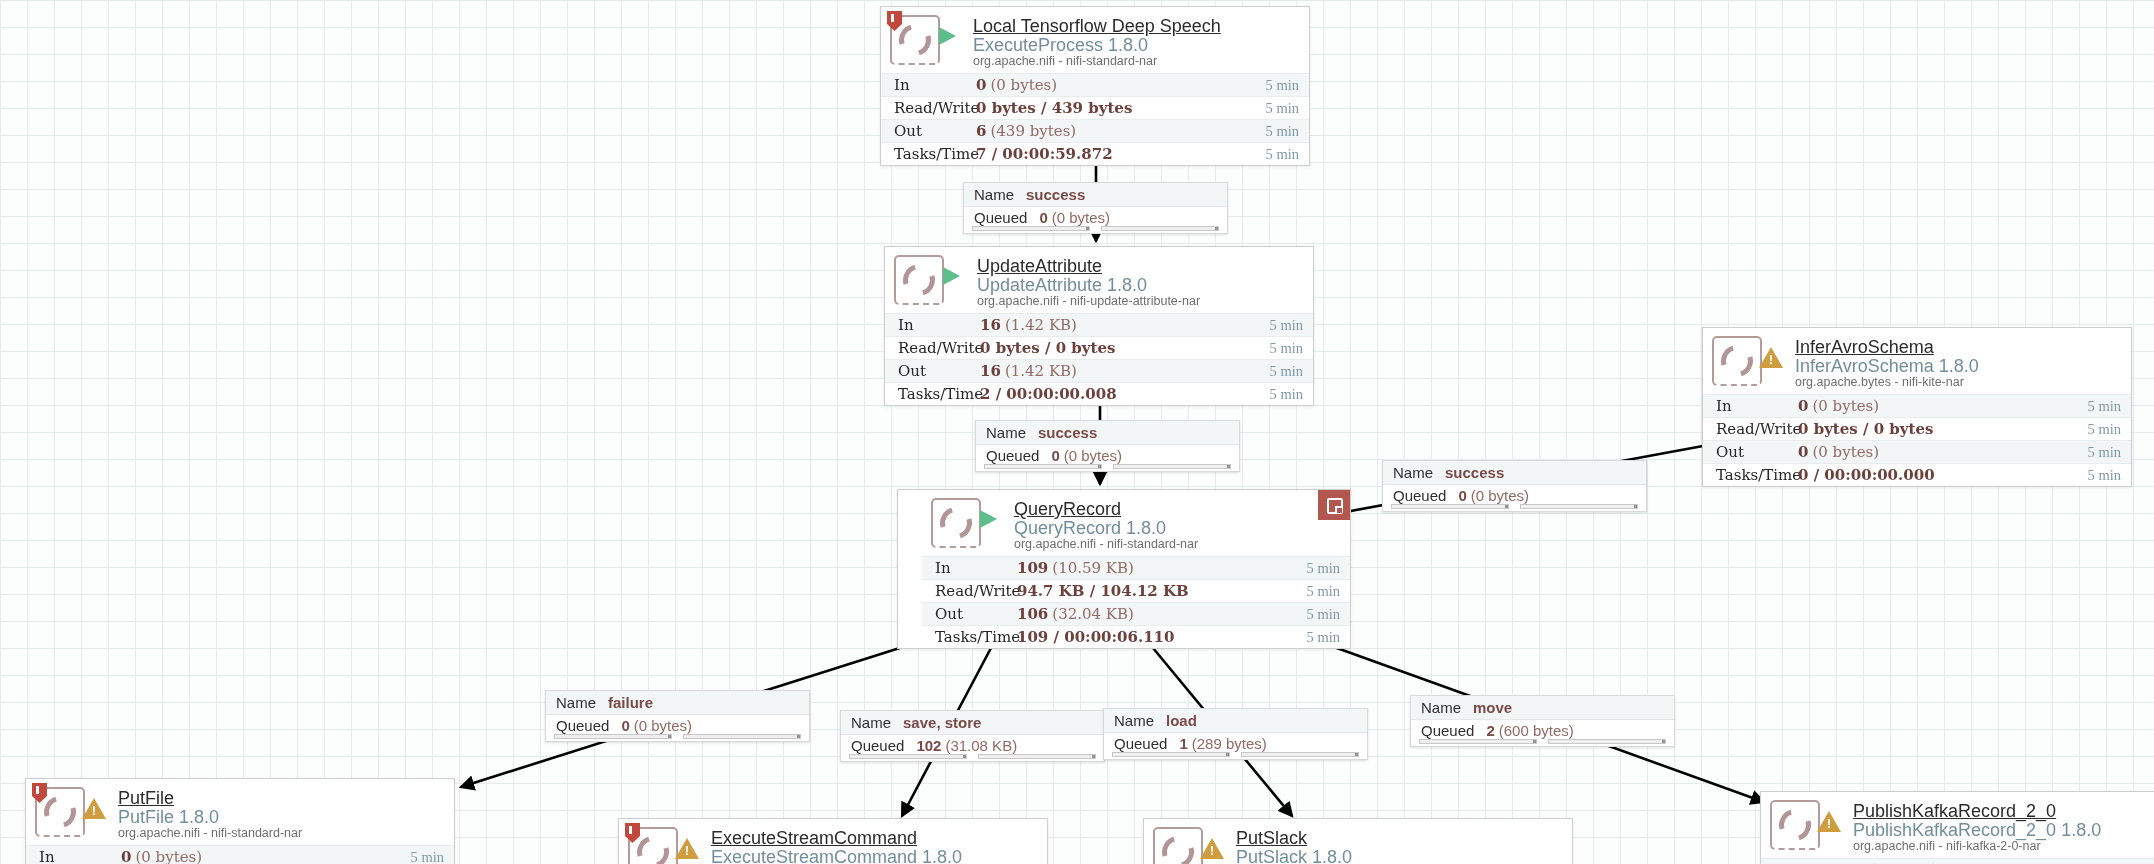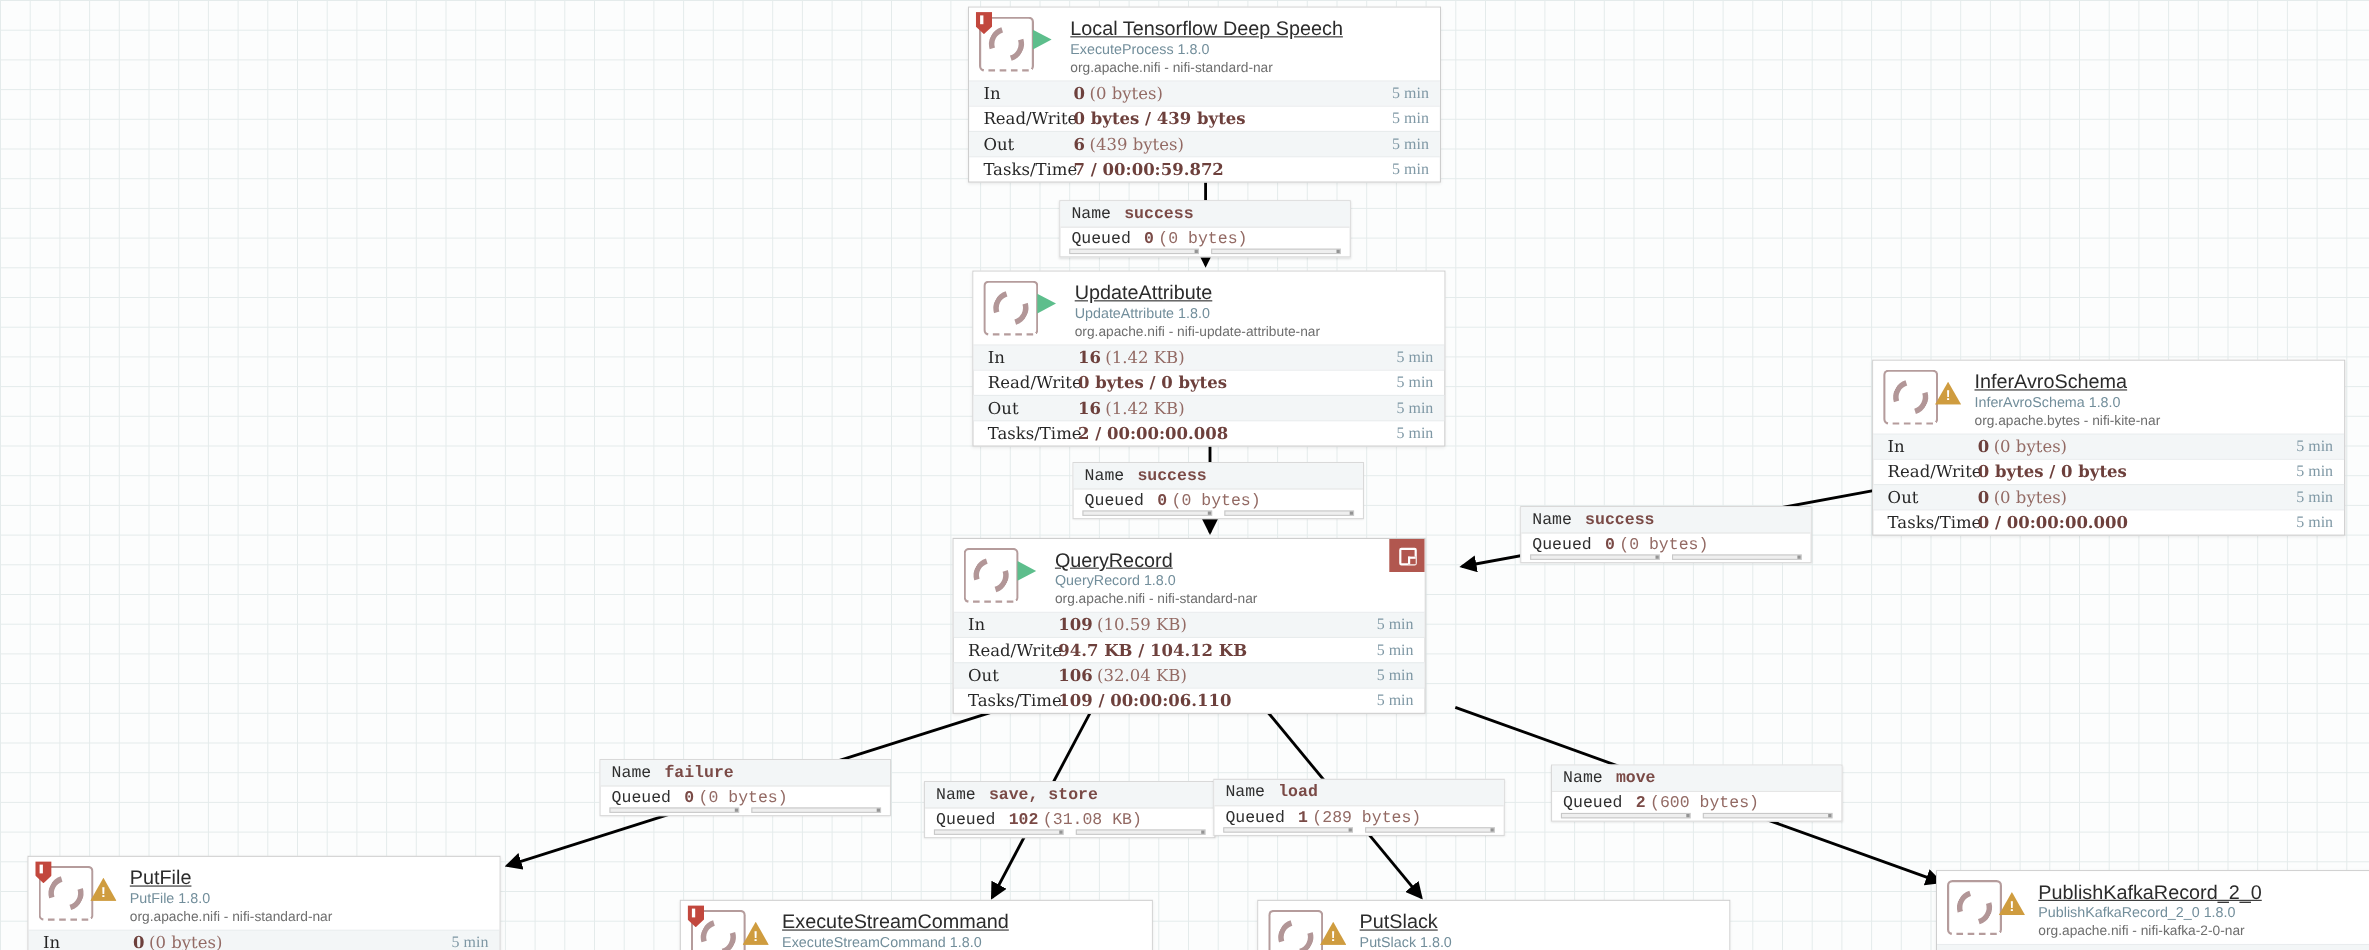--- a/index.html
+++ b/index.html
@@ -30,41 +30,41 @@
           clip-path:polygon(0 0,100% 0,100% 65%,50% 100%,0 65%);}
   .shield::after{content:"";position:absolute;left:4px;top:3px;width:3px;height:8px;background:#fff;}
   .play{position:absolute;left:58px;top:20px;width:0;height:0;
         border-left:17px solid #5dbe8c;border-top:9.5px solid transparent;border-bottom:9.5px solid transparent;}
   .warn{position:absolute;left:56px;top:19px;width:24px;height:21px;background:#cf9c3f;
         clip-path:polygon(50% 0,100% 100%,0 100%);}
   .warn::after{content:"!";position:absolute;left:0;right:0;bottom:0;text-align:center;
         color:#fff;font:bold 13px/17px "Liberation Sans",sans-serif;}
   .titles{position:absolute;left:92px;top:9px;right:40px;}
   .proc-title{font-size:18px;line-height:20px;color:#2b2b2b;white-space:nowrap;text-decoration:underline;}
-  .proc-type{font-size:13px;line-height:18px;color:#728e9b;white-space:nowrap;}
+  .proc-type{font-size:18px;line-height:18px;color:#728e9b;white-space:nowrap;}
   .proc-bundle{font-size:12.5px;line-height:15px;color:#6e6e6e;white-space:nowrap;}
   .bulletin{position:absolute;top:0;right:0;width:32px;height:30px;background:#b1574f;}
   .note{position:absolute;left:9px;top:8px;width:12px;height:12px;border:2px solid #fff;border-radius:2px;}
   .note::after{content:"";position:absolute;right:-1px;bottom:-1px;width:5px;height:5px;
         background:#b1574f;border-left:2px solid #fff;border-top:2px solid #fff;}
   .srow{display:flex;align-items:center;height:23px;box-sizing:border-box;
         padding:0 10px 0 13px;border-top:1px solid #e8eced;
         font-family:"DejaVu Serif",serif;font-size:15px;}
   .srow:nth-child(odd){background:#f3f6f7;}
   .slabel{width:82px;flex:none;color:#262626;}
   .sval{flex:1;color:#7a4a46;white-space:nowrap;}
   .sval b{color:#6d403c;}
   .srest{color:#936a64;margin-left:4px;}
   .swin{color:#7f98a5;font-family:Liberation Serif, serif;font-size:14.5px;flex:none;}
 
   
   .conn{position:absolute;width:263px;background:#fff;border:1px solid #d9d9d9;
         z-index:2;box-shadow:0 1px 2px rgba(0,0,0,.12);}
   .crow{display:flex;gap:12px;align-items:center;box-sizing:border-box;padding:0 10px;
-        font-family:Liberation Mono, monospace;font-size:15px;color:#2f2f2f;}
+        font-family:Liberation Sans, sans-serif;font-size:15px;color:#2f2f2f;}
   .crow1{height:24px;background:#f3f6f7;border-bottom:1px solid #e6e6e6;}
   .crow2{position:relative;height:26px;align-items:flex-start;line-height:20px;padding-top:1px;}
   .cval{color:#7a4a46;font-weight:bold;white-space:nowrap;}
   .qrest{color:#936a64;font-weight:normal;margin-left:4px;}
   .qbar{position:absolute;bottom:2px;height:5px;box-sizing:border-box;
         background:#efefef;border:1px solid #c8c8c8;}
   .qbar::after{content:"";position:absolute;right:0;top:0;bottom:0;width:3px;background:#949494;}
   .qbar.l{left:8px;width:118px;}
   .qbar.r{left:137px;width:118px;}
 </style>
@@ -194,21 +194,21 @@
   <span class="sval"><b>0</b><span class="srest">(0 bytes)</span></span>
   <span class="swin">5 min</span>
 </div>
         <div class="srow">
   <span class="slabel">Tasks/Time</span>
   <span class="sval"><b>0 / 00:00:00.000</b><span class="srest"></span></span>
   <span class="swin">5 min</span>
 </div>
       </div>
 </div>
-    <div class="proc" style="left: 866px; top: 489px;">
+    <div class="proc" style="left: 897px; top: 489px; padding-left: 24px;">
   <div class="proc-header">
     <div class="proc-icon">
       <div class="gear"></div>
 
     </div>
     <div class="play"></div>
 
     <div class="titles">
       <div class="proc-title">QueryRecord</div>
       <div class="proc-type">QueryRecord 1.8.0</div>

